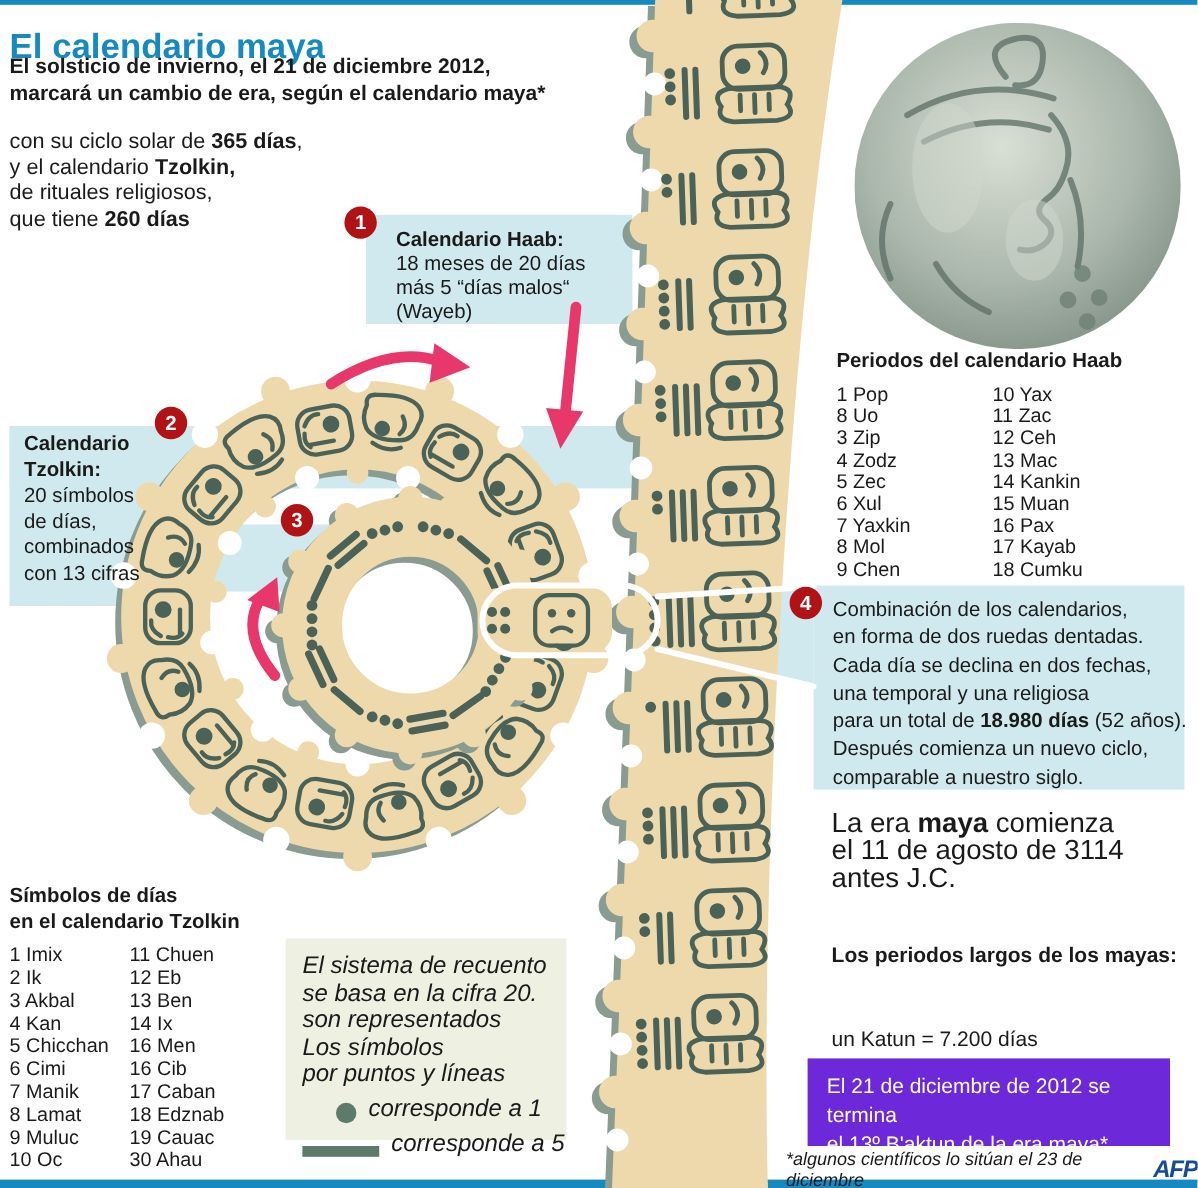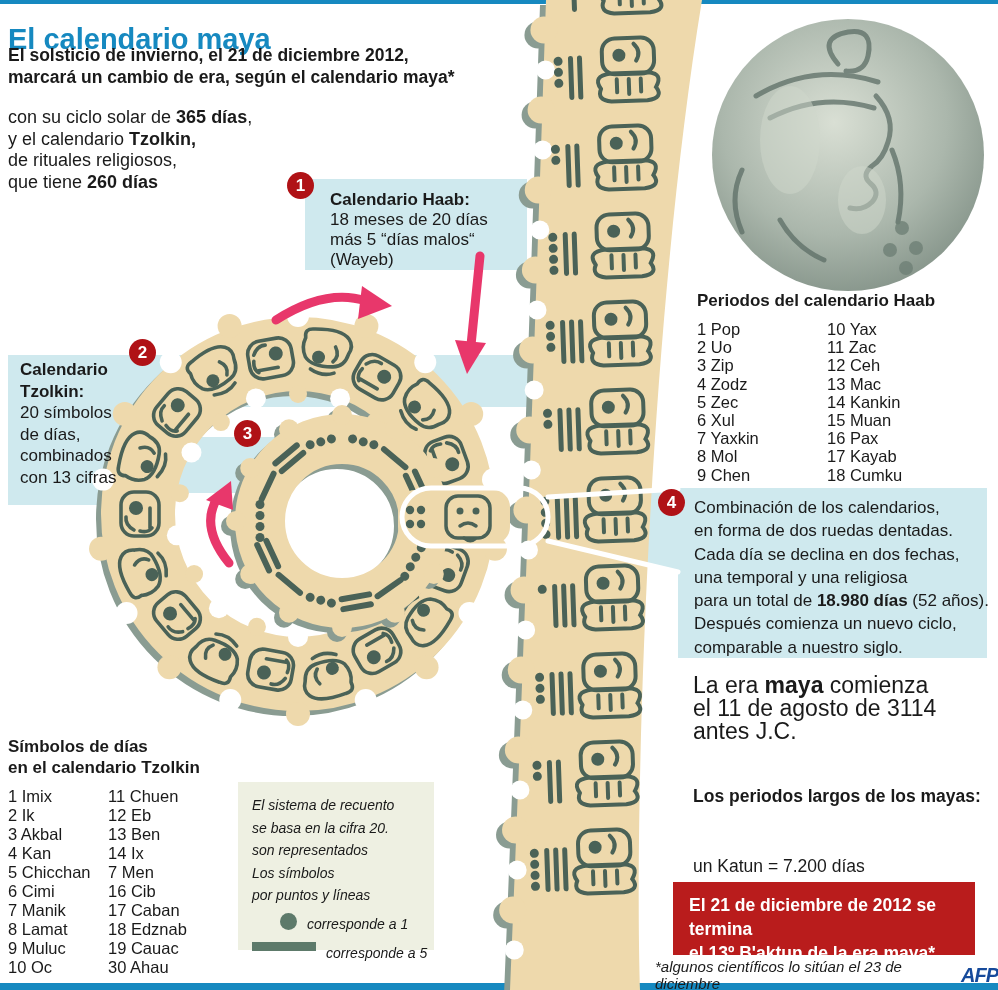--- a/index.html
+++ b/index.html
@@ -17,32 +17,32 @@
   #c1-text{left:330px;top:190px}
   #c2-text{left:20px;top:359px;line-height:21.5px}
   #c4-text{left:694px;top:496px;line-height:23.3px}
   #haab-list{left:697px;top:291px;z-index:5}
   .list-title{font-size:17px;font-weight:bold}
   .cols{display:flex;margin-top:9px}
   .col{display:flex;flex-direction:column;font-size:16.5px;line-height:18.2px}
   #haab-list .col:first-child{width:130px}
   #era{left:693px;top:674px;font-size:23px;line-height:23px;z-index:5}
   #long{left:693px;top:739px;font-size:17.5px;line-height:23.2px;z-index:5;white-space:pre-wrap}
-  #redbox{left:673px;top:882px;width:286px;height:51px;background:#b91c1c;color:#fff;
-          font-size:17.5px;font-weight:bold;line-height:24px;padding:11px 0 11px 16px;z-index:5}
+  #redbox{left:673px;top:882px;width:286px;height:51px;background:#6d28d9;color:#fff;
+          font-size:17.5px;font-weight:normal;line-height:24px;padding:11px 0 11px 16px;z-index:5}
   #foot{left:655px;top:958px;font-size:15px;font-style:italic;z-index:5;display:flex;align-items:center}
   #afp{font-size:20px;font-weight:bold;font-style:italic;color:#164a9b;margin-left:9px;letter-spacing:-1px}
   #tz-list{left:8px;top:736px;z-index:5}
   #tz-list .list-title{line-height:21px}
   #tz-list .col:first-child{width:100px}
   #tz-list .col{line-height:19px}
-  #countbox{left:238px;top:782px;width:196px;height:168px;background:#eef0e2;z-index:5;
-            font-size:14px;font-style:italic;line-height:22.6px}
+  #countbox{left:238px;top:782px;width:234px;height:168px;background:#eef0e2;z-index:5;
+            font-size:20px;font-style:italic;line-height:22.6px}
   #countbox .txt{margin:12px 0 0 14px}
-  .leg{display:flex;align-items:flex-start;margin-top:6px}
+  .leg{display:flex;align-items:flex-end;margin-top:6px}
   .leg-dot{width:17px;height:17px;border-radius:50%;background:#5d7a6a;margin:0 10px 0 42px}
   .leg-bar{width:64px;height:9px;background:#5d7a6a;margin:0 10px 0 14px}
   b{font-weight:bold}
   svg{position:absolute;left:0;top:0;z-index:1}
 </style>
 </head>
 <body>
 
 <svg id="art" width="998" height="990" viewBox="0 0 998 990">
   <defs>
@@ -464,21 +464,21 @@
   <div><span>para un total de </span><b>18.980 días</b><span> (52 años).</span></div>
   <div>Después comienza un nuevo ciclo,</div>
   <div>comparable a nuestro siglo.</div>
 </div>
 
 <div class="abs" id="haab-list">
   <div class="list-title">Periodos del calendario Haab</div>
   <div class="cols">
     <div class="col">
       <span>1 Pop</span>
-        <span>2 Uo</span>
+        <span>8 Uo</span>
       <span>3 Zip</span>
         <span>4 Zodz</span>
       <span>5 Zec</span>
         <span>6 Xul</span>
       <span>7 Yaxkin</span>
         <span>8 Mol</span>
       <span>9 Chen</span>
     </div>
     <div class="col">
       <span>10 Yax</span>
@@ -533,21 +533,21 @@
       <span>7 Manik</span>
         <span>8 Lamat</span>
       <span>9 Muluc</span>
         <span>10 Oc</span>
     </div>
     <div class="col">
       <span>11 Chuen</span>
         <span>12 Eb</span>
       <span>13 Ben</span>
         <span>14 Ix</span>
-      <span>7 Men</span>
+      <span>16 Men</span>
         <span>16 Cib</span>
       <span>17 Caban</span>
         <span>18 Edznab</span>
       <span>19 Cauac</span>
         <span>30 Ahau</span>
     </div>
   </div>
 </div>
 
 <div class="abs" id="countbox">

